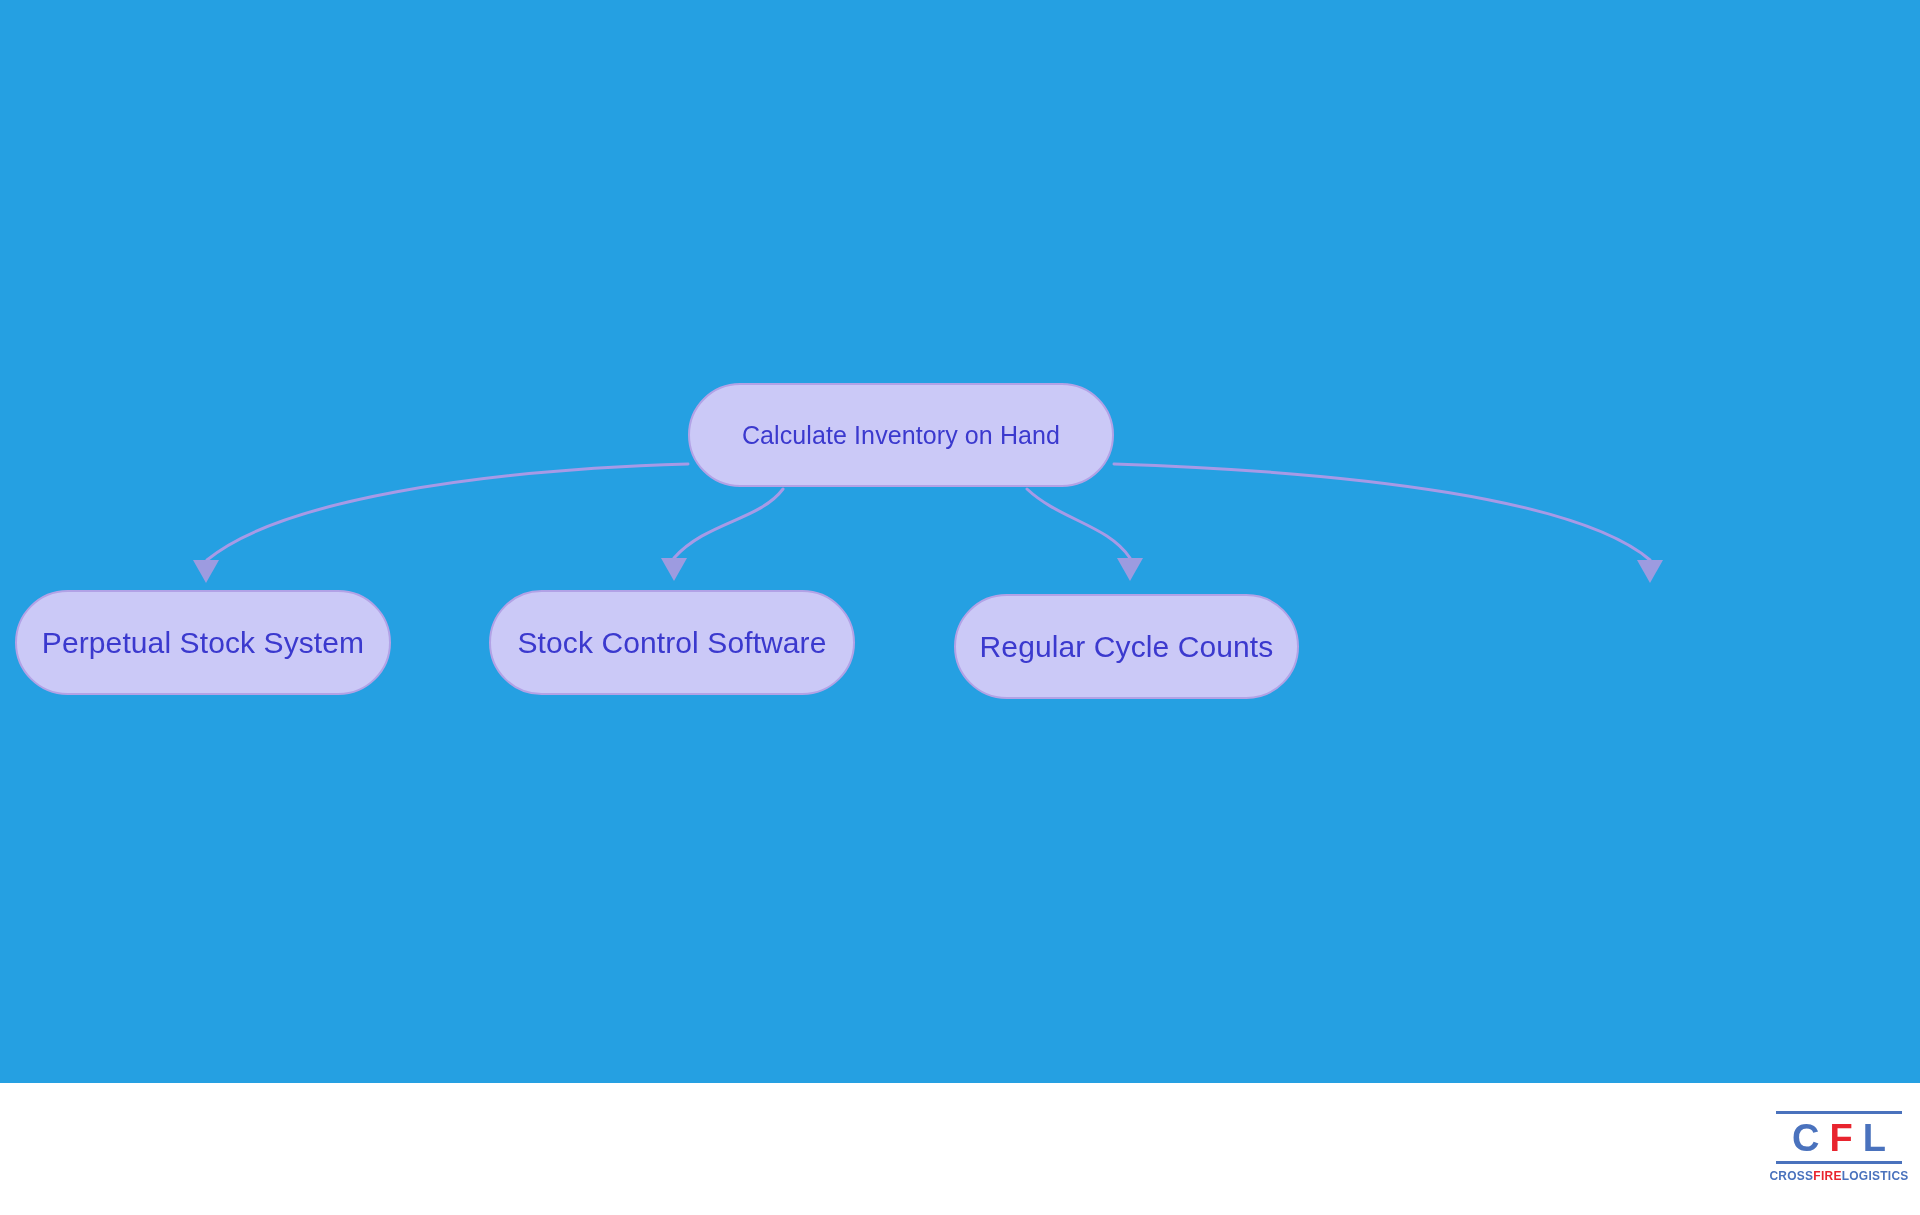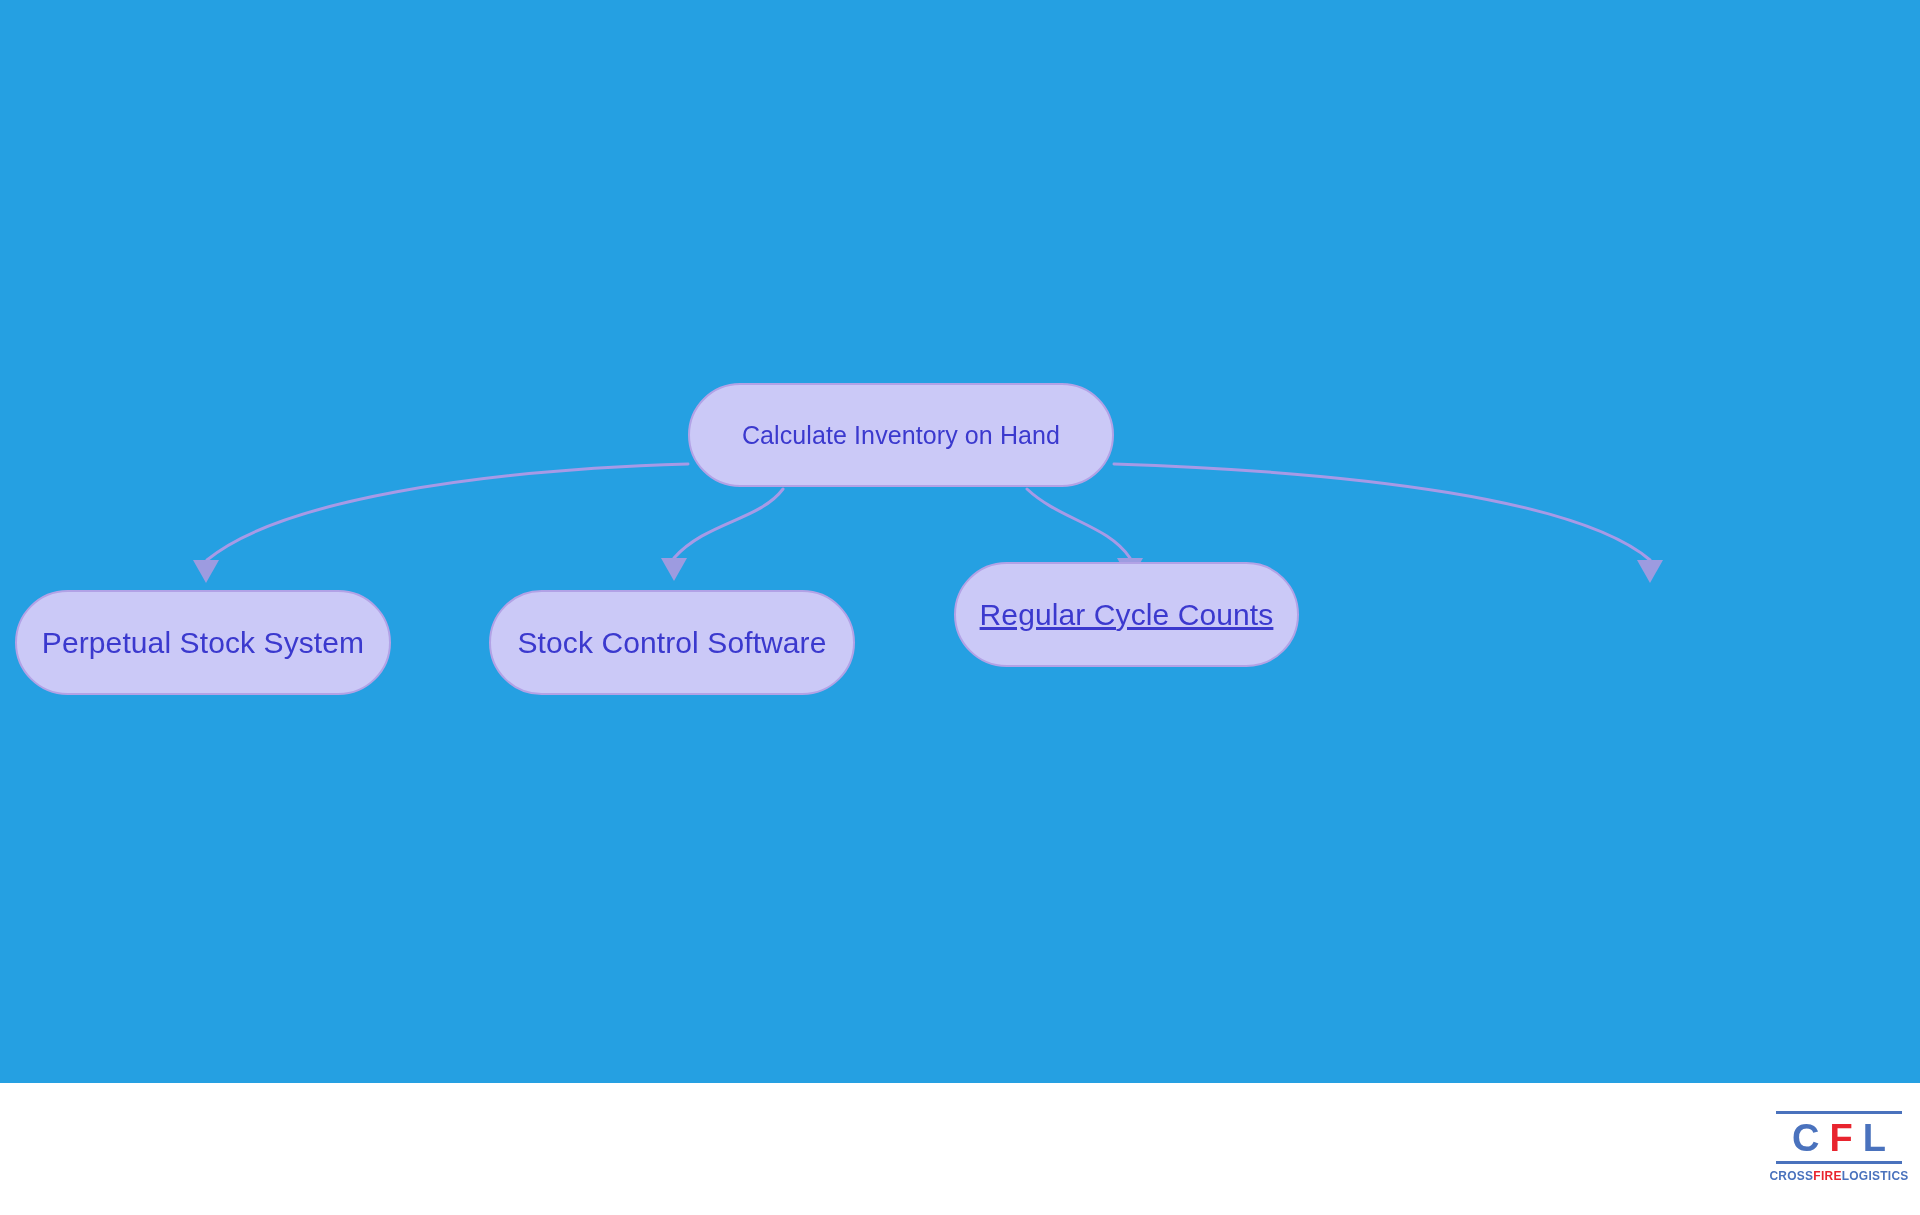--- a/index.html
+++ b/index.html
@@ -76,24 +76,23 @@
     height: 105px;
   }
   #node-child-1 {
     left: 489px;
     top: 590px;
     width: 366px;
     height: 105px;
   }
   #node-child-2 {
     left: 954px;
-    top: 562px;
+    top: 594px;
     width: 345px;
     height: 105px;
-    text-decoration: underline;
   }
   #node-child-3 {
     left: 1395px;
     top: 588px;
     width: 510px;
     height: 105px;
   }
   .node-child .node-label { font-size: 30px; }
 
   

